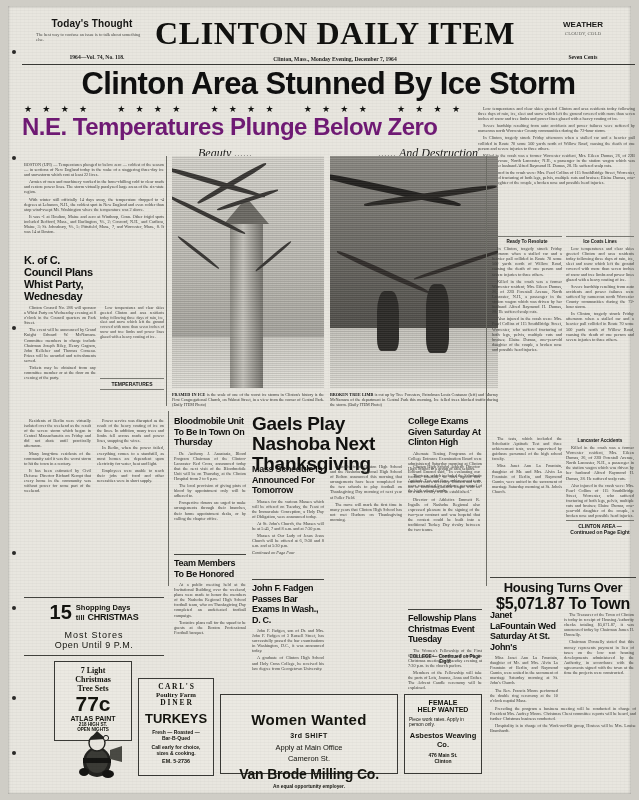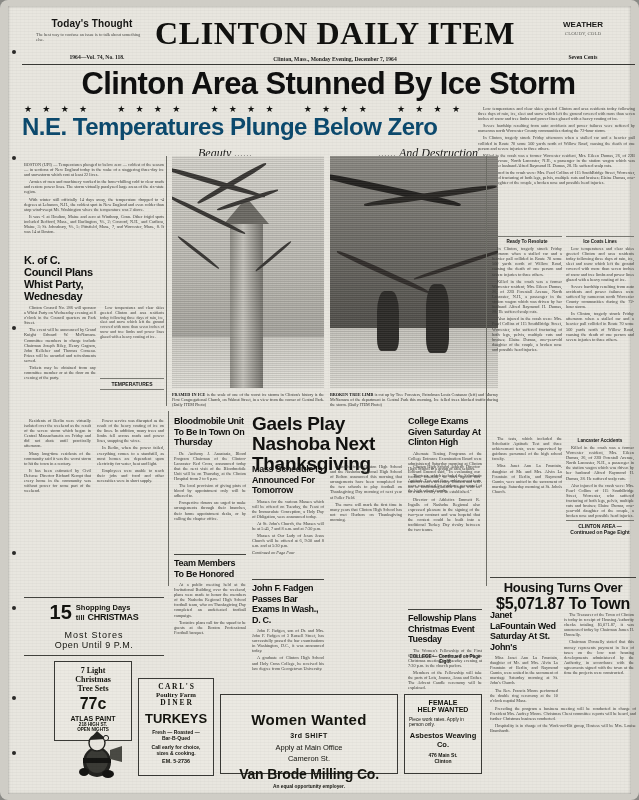--- a/index.html
+++ b/index.html
@@ -1,17 +1,17 @@
 <!DOCTYPE html>
 <html><head>
 <meta charset="utf-8">
 <style>
   html,body{margin:0;padding:0;background:#8a8a86;}
   body{font-family:"Liberation Serif",serif;}
-  .page{position:relative;width:639px;height:800px;background:#cfcdc6;overflow:hidden;border-radius:8px;}
+  .page{position:relative;width:639px;height:800px;background:#cfcdc6;overflow:hidden;}
   .paper{position:absolute;left:8px;top:6px;width:623px;height:788px;background:#e8e6df;
          box-shadow:0 0 3px rgba(0,0,0,.35) inset;}
   .grain{position:absolute;inset:0;pointer-events:none;
     background:repeating-linear-gradient(0deg,rgba(0,0,0,.035) 0 1px,rgba(255,255,255,0) 1px 3px),
                repeating-linear-gradient(90deg,rgba(0,0,0,.02) 0 1px,rgba(255,255,255,0) 1px 4px);
     opacity:.7;}
   .edgedots{position:absolute;left:0;top:0;width:14px;height:100%;}
   .edgedots i{position:absolute;left:4px;width:4px;height:4px;background:#2a2a28;border-radius:50%;}
 
   
@@ -34,21 +34,21 @@
 
   
   .banner1{position:absolute;left:14px;top:62px;width:613px;text-align:center;
     font-family:"Liberation Sans",sans-serif;font-weight:700;font-size:31px;line-height:32px;
     color:#101010;letter-spacing:-.6px;}
   .stars{position:absolute;left:16px;top:97px;width:440px;height:12px;display:flex;
          align-items:center;justify-content:space-between;color:#141412;font-size:9px;}
   .stars span{letter-spacing:4px;}
   .banner2{position:absolute;left:14px;top:108px;width:450px;
     font-family:"Liberation Sans",sans-serif;font-weight:700;font-size:24px;line-height:26px;
-    color:#0c4a6e;letter-spacing:-.5px;}
+    color:#701a75;letter-spacing:-.5px;}
   .lede{position:absolute;left:470px;top:100px;width:157px;}
   .beauty{position:absolute;left:190px;top:140px;width:280px;
     font-family:"Liberation Serif",serif;font-style:italic;font-size:12px;color:#1a1a18;
     display:flex;justify-content:space-between;}
 
   
   .col{position:absolute;}
   .body{font-size:4.3px;line-height:5.1px;color:#3c3c38;text-align:justify;}
   .body p{margin:0 0 2px 0;text-indent:5px;}
   .body p.lead{text-indent:0;}
@@ -366,21 +366,21 @@
     <div style="font-size:9px;font-weight:400;letter-spacing:.5px;">Open Until 9 P.M.</div>
     <div class="rule" style="margin-top:5px;"></div>
   </div>
 
   <div class="adbox adc" style="left:46px;top:655px;width:76px;height:78px;">
     <div style="font-family:'Liberation Serif',serif;font-weight:700;font-size:8px;line-height:9px;margin-top:4px;color:#15150f;">
       <div>7 Light</div>
       <div>Christmas</div>
       <div>Tree Sets</div>
     </div>
-    <div style="font-size:16px;font-weight:700;line-height:17px;margin-top:2px;">77c</div>
+    <div style="font-size:21px;font-weight:700;line-height:17px;margin-top:2px;">77c</div>
     <div style="font-size:7px;font-weight:700;margin-top:3px;">ATLAS PAINT</div>
     <div style="font-size:4.6px;font-weight:700;">218 HIGH ST.</div>
     <div style="font-size:4.6px;font-weight:700;">OPEN NIGHTS</div>
   </div>
 
   <svg class="santa" style="left:62px;top:722px;" width="58" height="58" viewBox="0 0 58 58">
     <ellipse cx="27" cy="34" rx="14" ry="15" fill="#232320"></ellipse>
     <ellipse cx="27" cy="33" rx="11" ry="12" fill="#3b3b36"></ellipse>
     <circle cx="27" cy="15" r="8" fill="#e8e6df" stroke="#232320" stroke-width="1.4"></circle>
     <path d="M19 12 L27 3 L36 11 Z" fill="#232320"></path>

